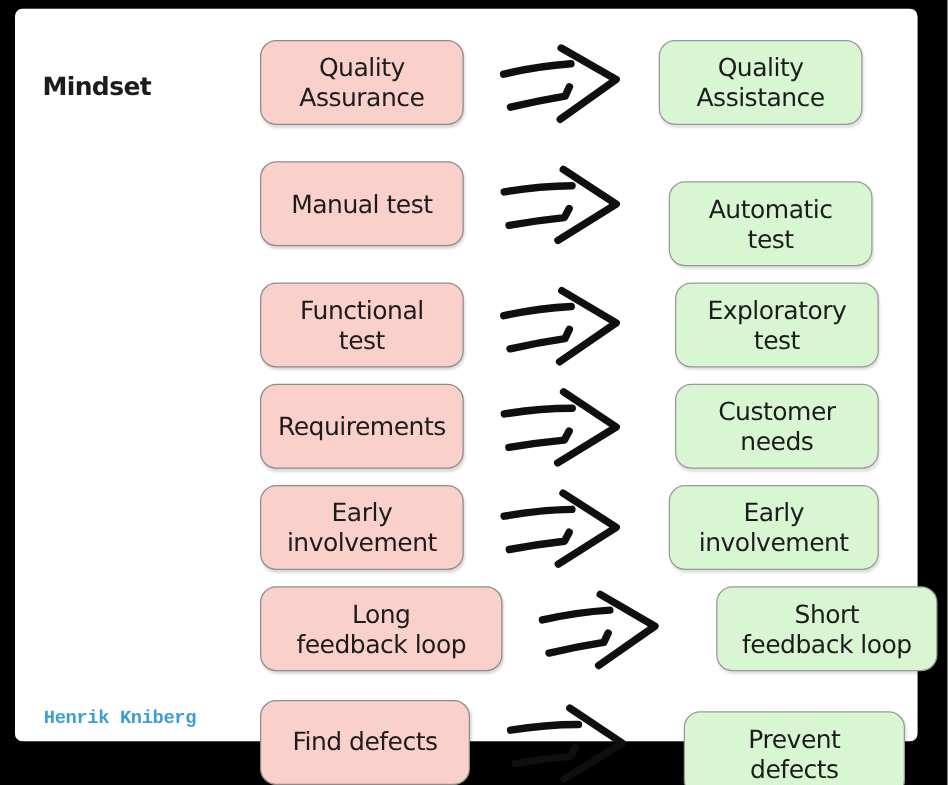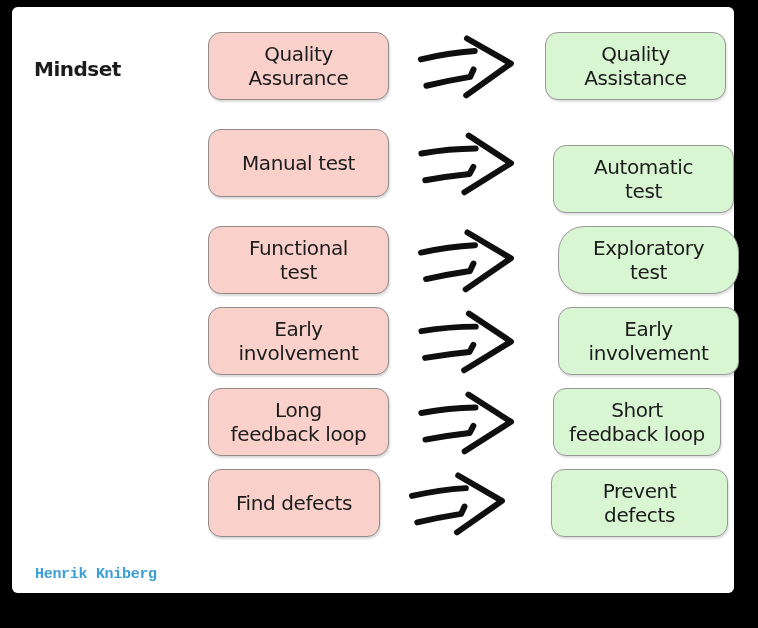--- a/index.html
+++ b/index.html
@@ -37,21 +37,21 @@
   }
   .rows {
     position: absolute;
     left: 196px; top: 25px;
     display: flex;
     flex-direction: column;
     gap: 13px;
   }
   .row { display: flex; align-items: center; }
   .box {
-    width: 181px; height: 68px;
+    width: 163px; height: 68px;
     border-radius: 13px;
     display: flex; align-items: center; justify-content: center;
     text-align: center;
     font-size: 20px;
     line-height: 1.22;
     letter-spacing: -0.4px;
     white-space: pre-line;
     color: var(--text, #1c1c1c);
     box-sizing: border-box;
     padding: 2px 4px;
@@ -74,27 +74,27 @@
   .arrow-cell svg { width: 106px; height: 66px; }
   
   .row:nth-child(1) .arrow-cell svg { transform: rotate(-2deg); }
   .row:nth-child(2) .arrow-cell svg { transform: rotate(1.5deg); }
   .row:nth-child(3) .arrow-cell svg { transform: rotate(-1deg); }
   .row:nth-child(4) .arrow-cell svg { transform: rotate(2deg); }
   .row:nth-child(5) .arrow-cell svg { transform: rotate(1deg); }
   .row:nth-child(6) .arrow-cell svg { transform: rotate(-1.5deg); }
   .row:nth-child(7) .arrow-cell svg { transform: rotate(2deg); }
   .row:nth-child(2) .box.to { transform: translateX(8px); margin-top: 32px; }
-  .row:nth-child(3) .box.to { transform: translateX(13px); border-radius: 26px; }
+  .row:nth-child(3) .box.to { transform: translateX(13px); }
   .row:nth-child(4) .box.to { transform: translateX(13px); }
   .row:nth-child(5) .box.to { transform: translateX(8px); width: 168px; }
   .row:nth-child(6) .box.to { transform: translateX(15px); width: 177px; }
   .row:nth-child(7) .box.to { transform: translateX(15px); width: 177px; margin-top: 19px; }
-  .row:nth-child(6) .box.from { width: 172px; }
-  .row:nth-child(7) .box.from { width: 168px; margin-left: 21px; }
+  .row:nth-child(6) .box.from { width: 194px; }
+  .row:nth-child(7) .box.from { width: 168px; }
 </style>
 </head>
 <body style="--frame-bg: #000000; --panel-bg: #ffffff; --text: #1c1c1c; --from-fill: #f9d0ca; --from-border: #8f8b89; --to-fill: #d9f6d3; --to-border: #989898; --arrow: #0f0f0f; --credit: #3b9fd6;">
 
 <div class="panel">
   <div class="title">Mindset</div>
 
   <div class="rows">
 
     <div class="row">
@@ -131,20 +131,32 @@
         <svg viewBox="0 0 110 72" fill="none" stroke="currentColor" stroke-width="6.5" stroke-linecap="round" stroke-linejoin="round">
             <path d="M5 27 Q 35 21 64 20"></path>
             <path d="M56 6 L103 35 L53 68"></path>
             <path d="M10 56 Q 35 51 58 48 L62 40"></path>
           </svg>
       </div>
       <div class="box to">Exploratory
 test</div>
     </div>
 
+    <div class="row">
+      <div class="box from">Requirements</div>
+      <div class="arrow-cell">
+        <svg viewBox="0 0 110 72" fill="none" stroke="currentColor" stroke-width="6.5" stroke-linecap="round" stroke-linejoin="round">
+            <path d="M5 27 Q 35 21 64 20"></path>
+            <path d="M56 6 L103 35 L53 68"></path>
+            <path d="M10 56 Q 35 51 58 48 L62 40"></path>
+          </svg>
+      </div>
+      <div class="box to">Customer
+needs</div>
+    </div>
 
     <div class="row">
       <div class="box from">Early
 involvement</div>
       <div class="arrow-cell">
         <svg viewBox="0 0 110 72" fill="none" stroke="currentColor" stroke-width="6.5" stroke-linecap="round" stroke-linejoin="round">
             <path d="M5 27 Q 35 21 64 20"></path>
             <path d="M56 6 L103 35 L53 68"></path>
             <path d="M10 56 Q 35 51 58 48 L62 40"></path>
           </svg>

